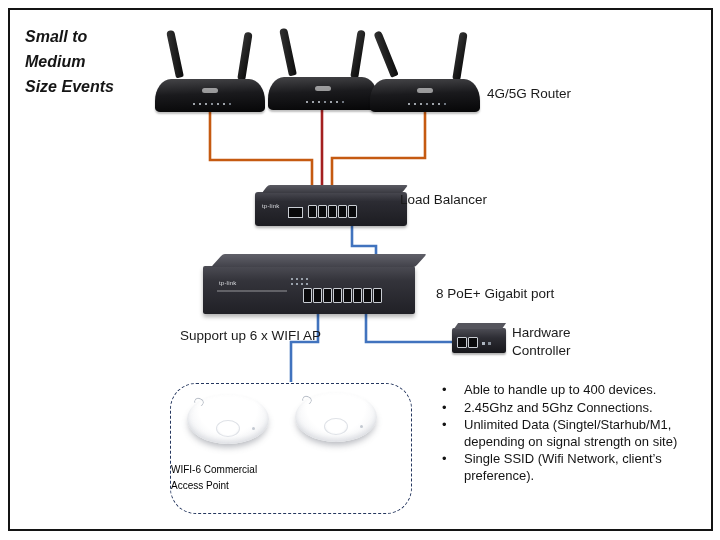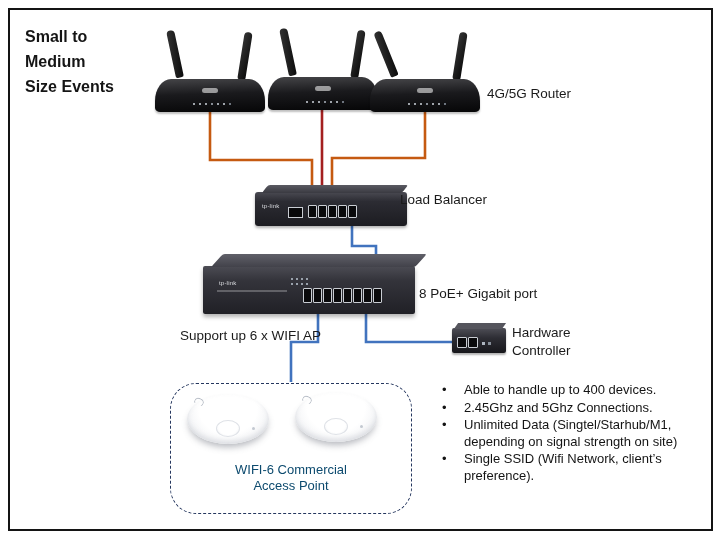--- a/index.html
+++ b/index.html
@@ -1,20 +1,20 @@
 <!DOCTYPE html>
 <html><head>
 <meta charset="utf-8">
 <style>
   html,body{margin:0;padding:0;background:#fff;}
   .canvas{position:relative;width:720px;height:540px;background:#fff;
           font-family:"Liberation Sans",sans-serif;color:#1b1b1b;overflow:hidden;}
   .frame{position:absolute;left:8px;top:8px;width:701px;height:519px;border:2px solid #141414;}
   .abs{position:absolute;}
-  .title{left:25px;top:24px;font-size:16px;font-weight:600;line-height:25px;color:#151515;}
+  .title{left:25px;top:24px;font-size:16px;font-weight:600;line-height:25px;color:#151515;font-style:italic;}
   .lbl{font-size:13.5px;font-weight:400;color:#1b1b1b;white-space:nowrap;}
   
   .router{width:110px;height:82px;}
   .antenna{position:absolute;width:8px;height:48px;border-radius:4px 4px 2px 2px;
            background:linear-gradient(100deg,#343434,#0b0b0b);}
   .router .ant-l{left:16px;top:0;transform:rotate(-12deg);}
   .router .ant-r{right:16px;top:2px;transform:rotate(9deg);}
   .router.r3 .ant-l{transform:rotate(-22deg);left:12px;}
   .router-body{position:absolute;left:0;bottom:0;width:110px;height:33px;
        background:linear-gradient(178deg,#454548 0%,#1a1a1d 45%,#060607 100%);
@@ -62,21 +62,21 @@
   .ap{width:82px;height:62px;}
   .ap-disc{position:absolute;left:0;top:0;width:82px;height:50px;border-radius:50%;
        background:radial-gradient(ellipse at 50% 30%,#ffffff 50%,#f4f5f7 72%,#dfe2e6 92%,#cfd3d9 100%);
        box-shadow:0 5px 7px -2px rgba(90,96,108,.45), inset 0 -3px 5px rgba(150,156,166,.25);}
   .ap-btn{position:absolute;left:50%;top:26px;width:24px;height:17px;margin-left:-12px;border-radius:50%;
        background:radial-gradient(ellipse at 50% 35%,#ffffff 60%,#eceef1 100%);
        border:1px solid #dfe2e7;box-sizing:border-box;}
   .ap-glyph{position:absolute;left:7px;top:4px;width:8px;height:6px;border-radius:50%;border:1px solid #b9bfc8;
        border-bottom-color:transparent;transform:rotate(25deg);}
   .ap-led{position:absolute;right:14px;bottom:14px;width:3px;height:3px;border-radius:50%;background:#c3c9d1;}
-  .ap-caption{left:0;top:78px;width:240px;text-align:center;font-size:13px;font-weight:500;line-height:16px;color:#0c4a6e;}
+  .ap-caption{left:0;top:78px;width:240px;font-size:10px;font-weight:500;line-height:16px;color:#000000;}
   
   .bullets{left:440px;top:382px;width:252px;}
   .bullets ul{margin:0;padding:0;list-style:none;}
   .bullets li{position:relative;padding-left:24px;font-size:13px;line-height:16.5px;margin-bottom:1px;color:#141414;}
   .bullets li::before{content:"\2022";position:absolute;left:2px;top:0;}
   svg.wires{position:absolute;left:0;top:0;pointer-events:none;}
 </style>
 </head>
 <body>
 
@@ -147,21 +147,21 @@
       <div class="port"></div>
       <div class="port"></div>
       <div class="port"></div>
       <div class="port"></div>
       <div class="port"></div>
       <div class="port"></div>
       <div class="port"></div>
       <div class="port"></div>
     </div>
   </div>
-  <div class="abs lbl" style="left:419px;top:286px;">8 PoE+ Gigabit port</div>
+  <div class="abs lbl" style="left:436px;top:286px;">8 PoE+ Gigabit port</div>
 
   <div class="abs lbl" style="left:152px;top:328px;margin-left:28px;">Support up 6 x WIFI AP</div>
 
   <div class="abs controller hc">
     <div class="hc-top"></div>
     <div class="ports hc-ports">
       <div class="port"></div>
       <div class="port"></div>
     </div>
     <div class="hc-dots"></div>

